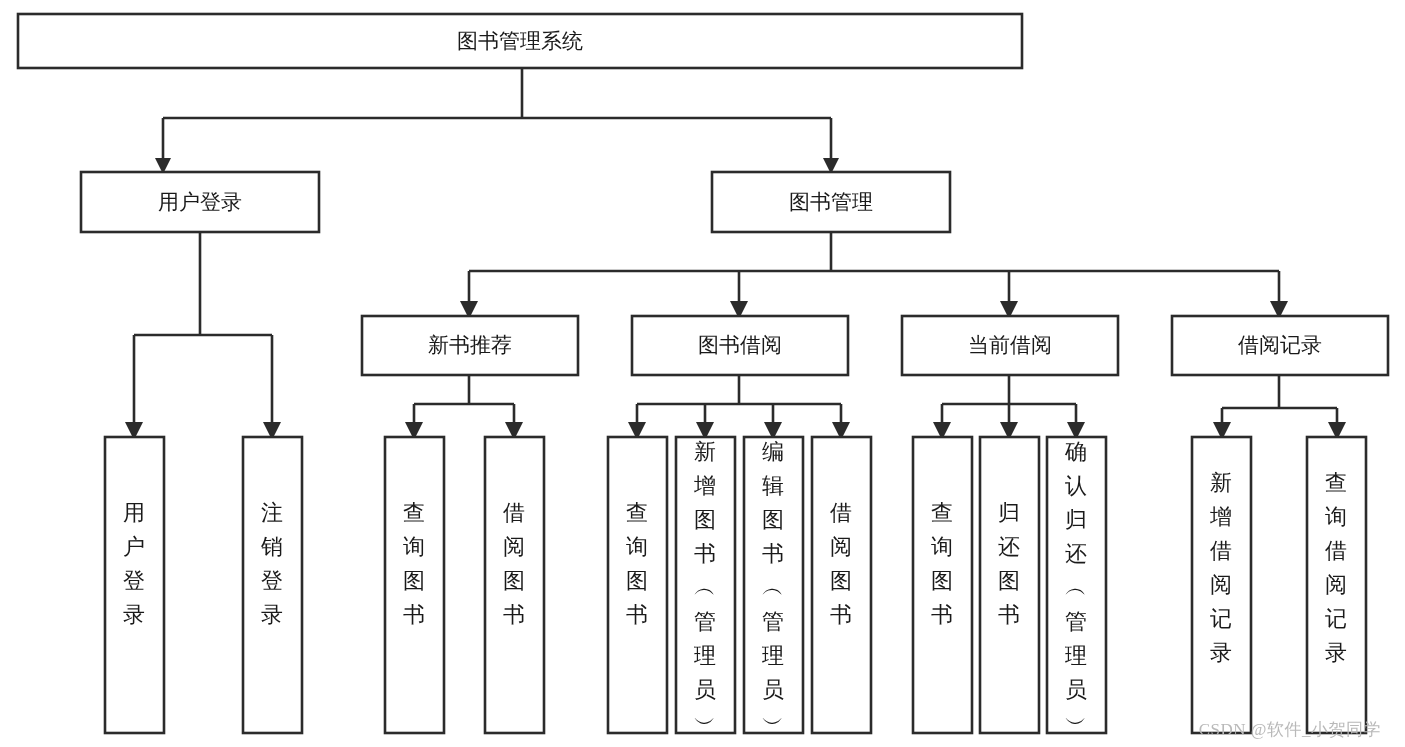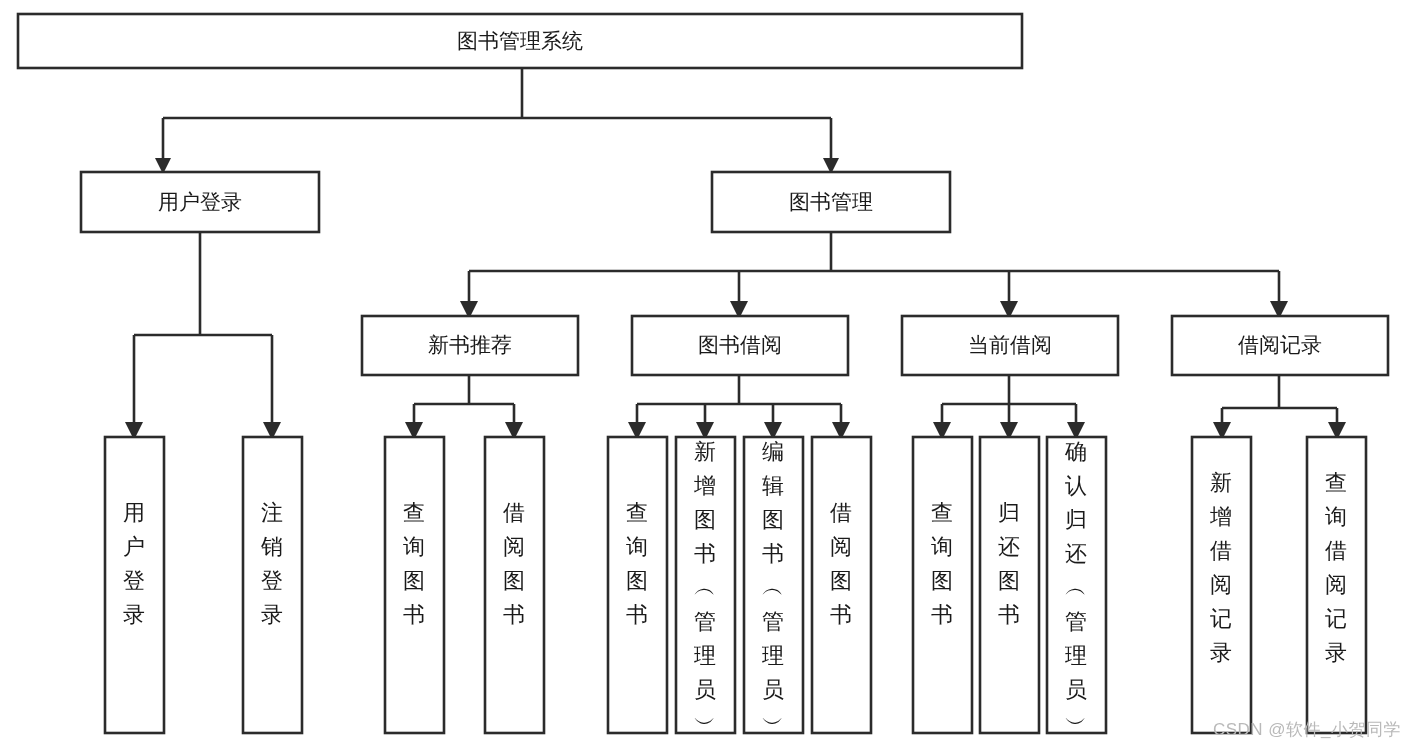--- a/index.html
+++ b/index.html
@@ -50,23 +50,23 @@
     dominant-baseline: middle;
   }
   .node-label-v {
     font-family: "Liberation Sans", "DejaVu Sans", sans-serif;
     font-size: 22px;
     fill: #1a1a1a;
     text-anchor: middle;
   }
   .watermark {
     position: absolute;
-    right: 4px;
+    right: 24px;
     bottom: 6px;
-    font-family: Liberation Sans, sans-serif;
+    font-family: Liberation Serif, serif;
     font-size: 17px;
     color: #b9b9b9;
     letter-spacing: 0.5px;
     white-space: nowrap;
     user-select: none;
   }
 </style>
 </head>
 <body>
 

